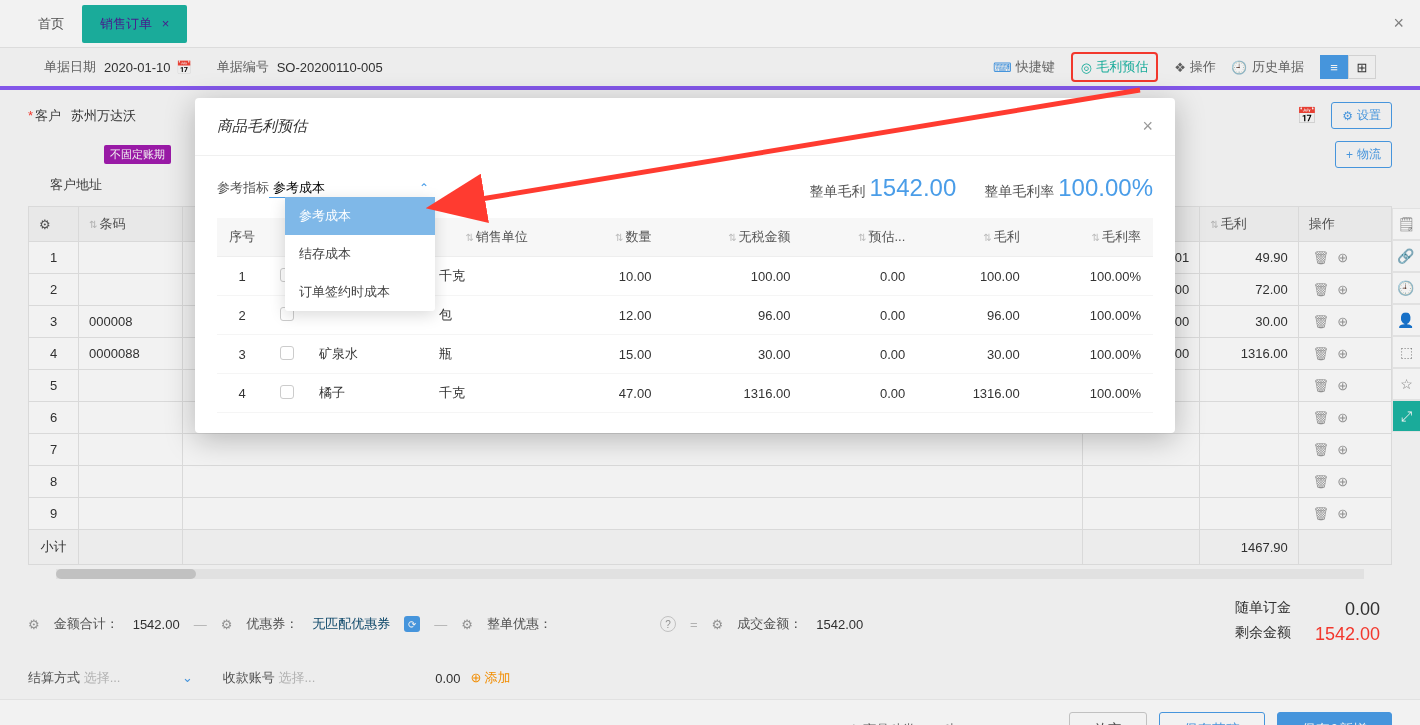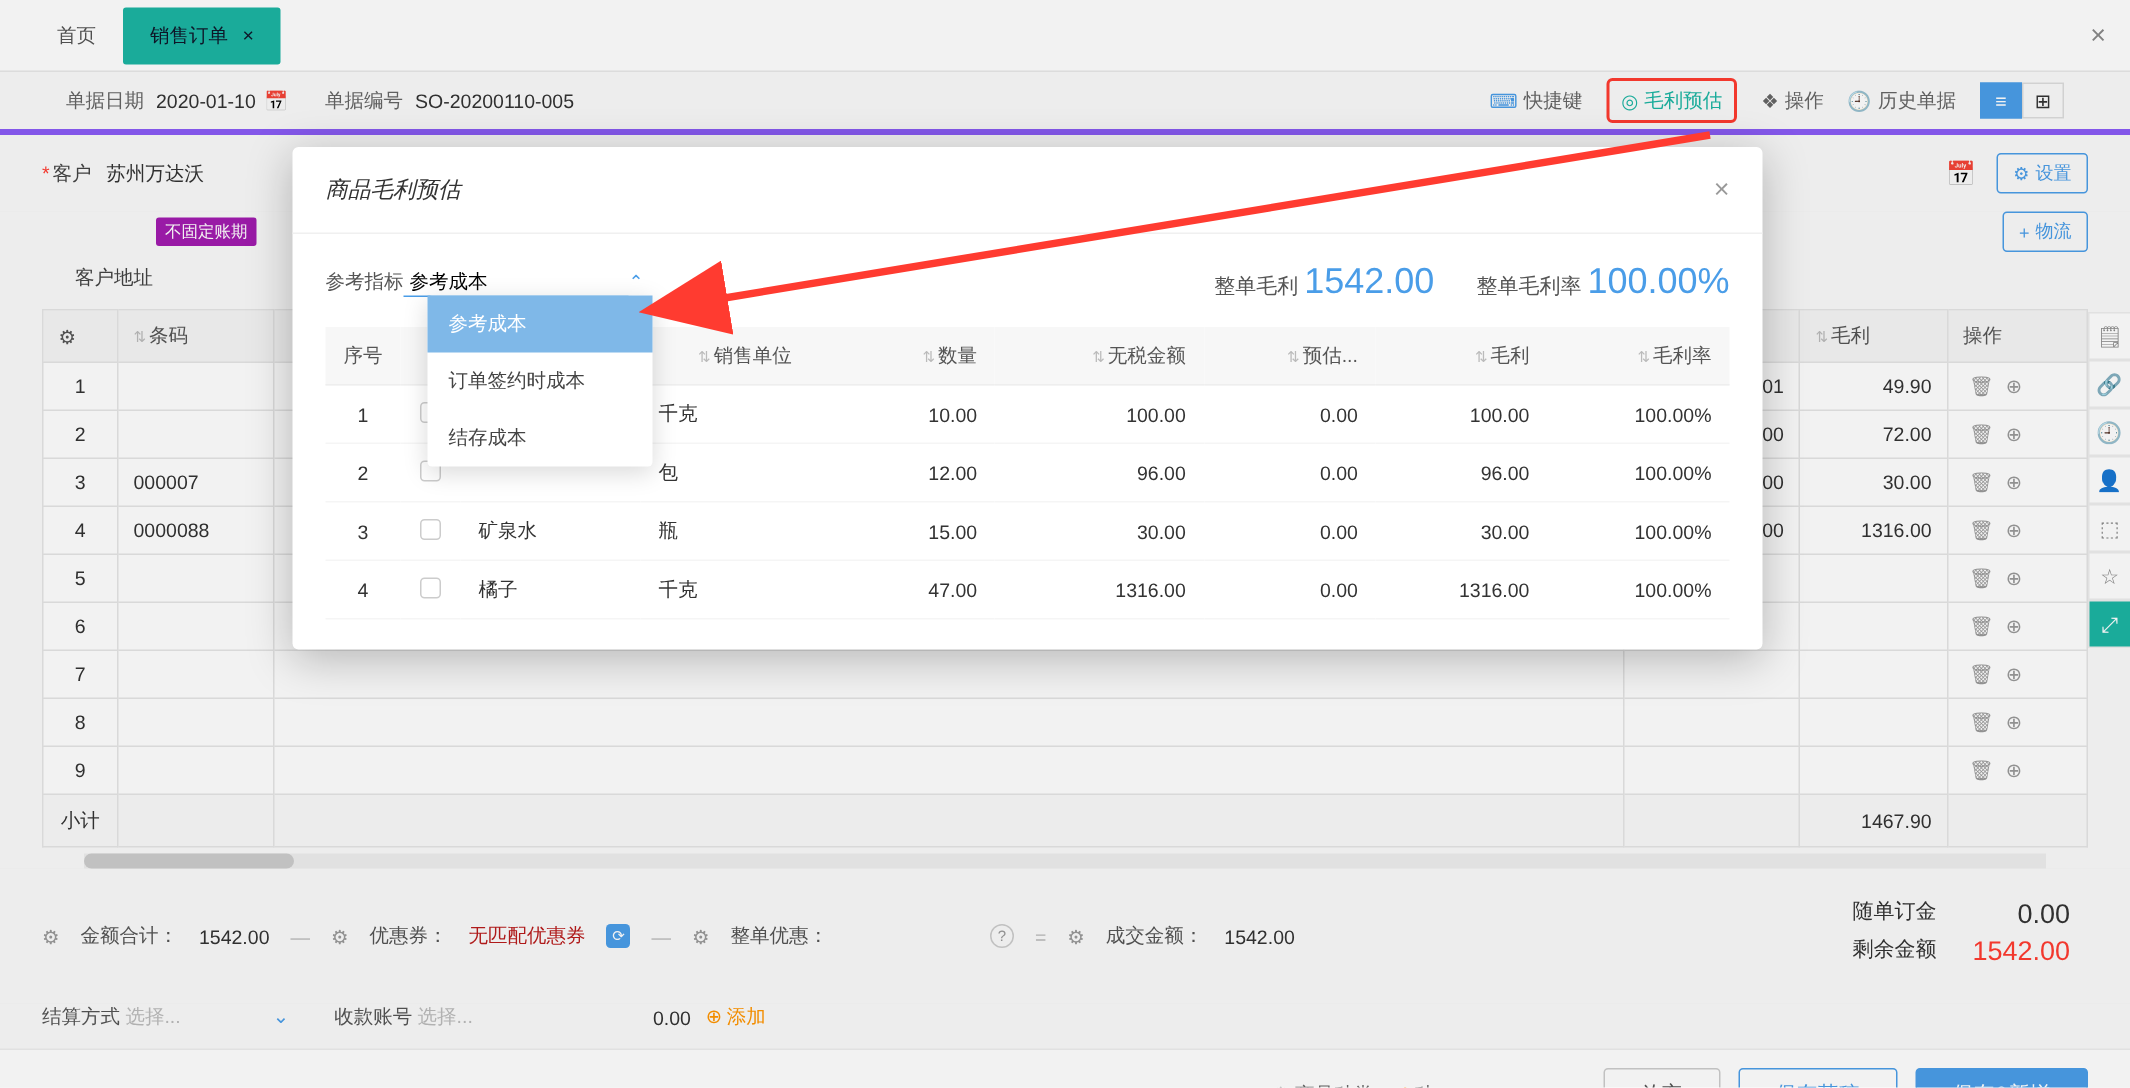--- a/index.html
+++ b/index.html
@@ -1,21 +1,21 @@
 <!DOCTYPE html>
 <html><head>
 <meta charset="utf-8">
 <style>
 * { box-sizing: border-box; margin: 0; padding: 0; }
 body { font-family: "Microsoft YaHei", "PingFang SC", Arial, sans-serif; font-size: 13px; color: #333; background: #f5f5f5; width: 1420px; height: 725px; overflow: hidden; position: relative; }
 
 
 .top-tabs { display: flex; align-items: center; height: 48px; background: #fff; padding: 0 20px; border-bottom: 1px solid #e8e8e8; position: relative; }
 .tab { padding: 10px 18px; color: #555; cursor: pointer; }
-.tab.active { background: #1cb5a3; color: #0f172a; border-radius: 2px; position: relative; }
+.tab.active { background: #1cb5a3; color: #4c1d95; border-radius: 2px; position: relative; }
 .tab.active .close-x { margin-left: 6px; }
 .top-close { position: absolute; right: 16px; font-size: 18px; color: #888; }
 
 
 .info-bar { display: flex; align-items: center; height: 42px; padding: 0 44px; background: #fafafa; border-bottom: 4px solid #8b5cf6; font-size: 13px; }
 .info-group { display: flex; align-items: center; margin-right: 24px; }
 .info-label { color: #666; margin-right: 8px; }
 .info-value { color: #333; }
 .cal-icon { color: #4a9de8; margin-left: 6px; }
 .info-actions { margin-left: auto; display: flex; align-items: center; gap: 16px; }
@@ -214,21 +214,21 @@
         <tr>
           <td class="num-col">2</td>
           <td></td>
           <td></td>
           <td class="right-num">00</td>
           <td class="right-num">72.00</td>
           <td class="ops-cell"><span>🗑</span><span>⊕</span></td>
         </tr>
         <tr>
           <td class="num-col">3</td>
-          <td>000007</td>
+          <td>000008</td>
           <td></td>
           <td class="right-num">00</td>
           <td class="right-num">30.00</td>
           <td class="ops-cell"><span>🗑</span><span>⊕</span></td>
         </tr>
         <tr>
           <td class="num-col">4</td>
           <td>0000088</td>
           <td></td>
           <td class="right-num">00</td>
@@ -292,21 +292,21 @@
     </div>
 </div>
 
 <div class="footer-summary">
   <span style="color:#999">⚙</span>
   <span class="sum-label">金额合计：</span>
   <span class="sum-val">1542.00</span>
   <span class="dash">—</span>
   <span style="color:#999">⚙</span>
   <span class="sum-label">优惠券：</span>
-  <span style="color:#b91c1c">无匹配优惠券</span>
+  <span style="color:#0c4a6e">无匹配优惠券</span>
   <span class="smallicon blue">⟳</span>
   <span class="dash">—</span>
   <span style="color:#999">⚙</span>
   <span class="sum-label">整单优惠：</span>
   <span style="width:80px"></span>
   <span class="smallicon help">?</span>
   <span class="dash">=</span>
   <span style="color:#999">⚙</span>
   <span class="sum-label">成交金额：</span>
   <span class="sum-val">1542.00</span>
@@ -428,22 +428,22 @@
             <td class="rnum">1316.00</td>
             <td class="rnum">100.00%</td>
           </tr>
         </tbody>
     </table>
   </div>
 </div>
 
 <div class="dropdown">
   <div class="dd-item selected">参考成本</div>
+  <div class="dd-item">结存成本</div>
   <div class="dd-item">订单签约时成本</div>
-  <div class="dd-item">结存成本</div>
 </div>
 
 <svg class="arrow-svg" width="1420" height="725">
   <defs>
     <marker id="arrowhead" markerWidth="12" markerHeight="10" refX="2" refY="5" orient="auto">
       <polygon points="0 0, 12 5, 0 10" fill="#ff3b30"></polygon>
     </marker>
   </defs>
   <line x1="1140" y1="90" x2="475" y2="200" stroke="#ff3b30" stroke-width="5" marker-end="url(#arrowhead)"></line>
 </svg>

